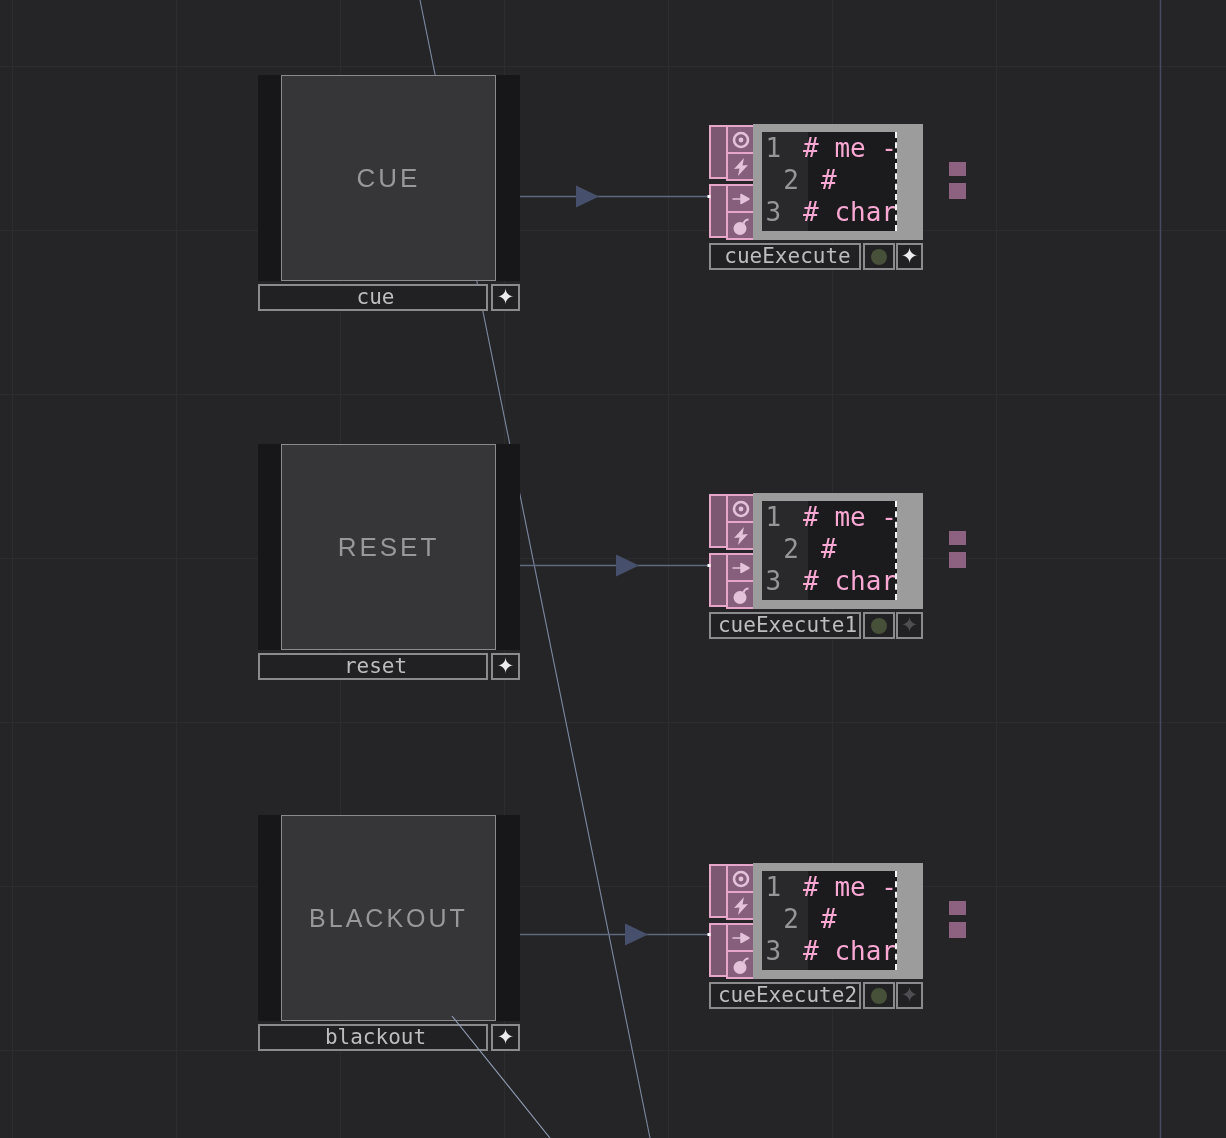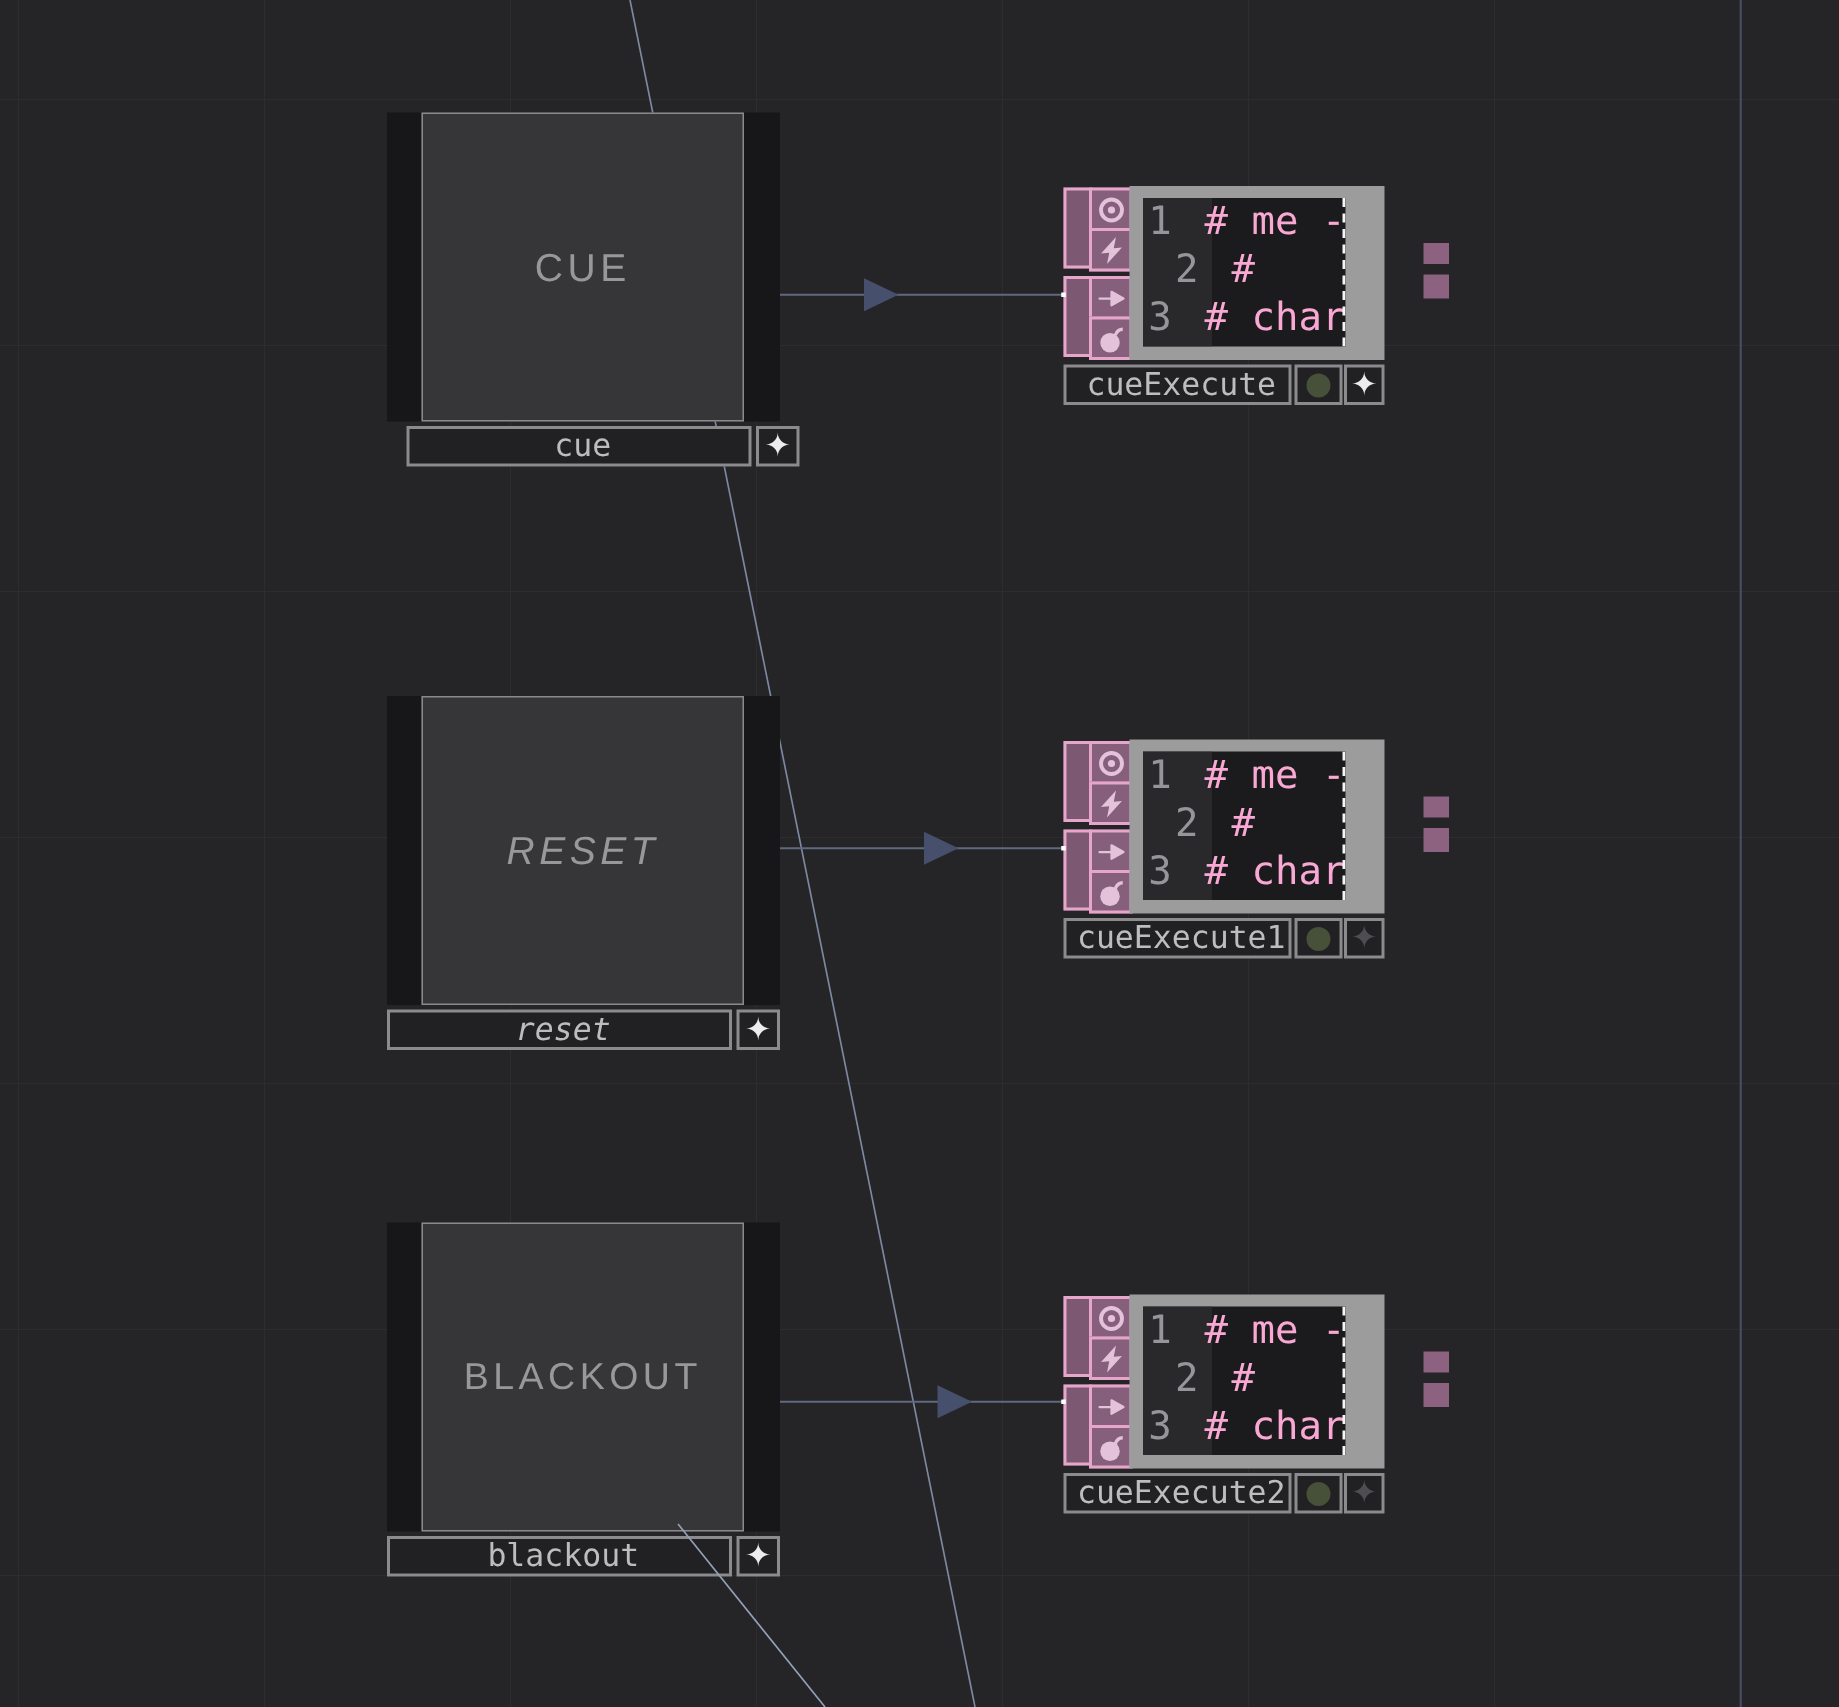--- a/index.html
+++ b/index.html
@@ -94,35 +94,35 @@
     <g>
       <line x1="520" y1="565.5" x2="709" y2="565.5" stroke="#5f6980" stroke-width="1.3"></line>
       <polygon points="616,554.5 639,565.5 616,576.5" fill="#46506c"></polygon>
     </g>
     <g>
       <line x1="520" y1="934.5" x2="709" y2="934.5" stroke="#5f6980" stroke-width="1.3"></line>
       <polygon points="625,923.5 648,934.5 625,945.5" fill="#46506c"></polygon>
     </g>
   </svg>
 
-  <div class="btn-node" style="top:75px;padding-left:13px;">
+  <div class="btn-node" style="top:75px;">
     <div class="btn-rail left"></div>
     <div class="btn-rail right"></div>
     <div class="btn-viewer">
       <div class="btn-label">CUE</div>
     </div>
     <div class="namebar">
       <div class="name-box" style="left:0;">cue</div>
       <div class="flag-box" style="left:233px;width:29px;">
         <span class="star">✦</span>
       </div>
     </div>
   </div>
 
-  <div class="btn-node" style="top:464px;font-style:italic;">
+  <div class="btn-node" style="top:444px;">
     <div class="btn-rail left"></div>
     <div class="btn-rail right"></div>
     <div class="btn-viewer">
       <div class="btn-label">RESET</div>
     </div>
     <div class="namebar">
       <div class="name-box" style="left:0;">reset</div>
       <div class="flag-box" style="left:233px;width:29px;">
         <span class="star">✦</span>
       </div>

